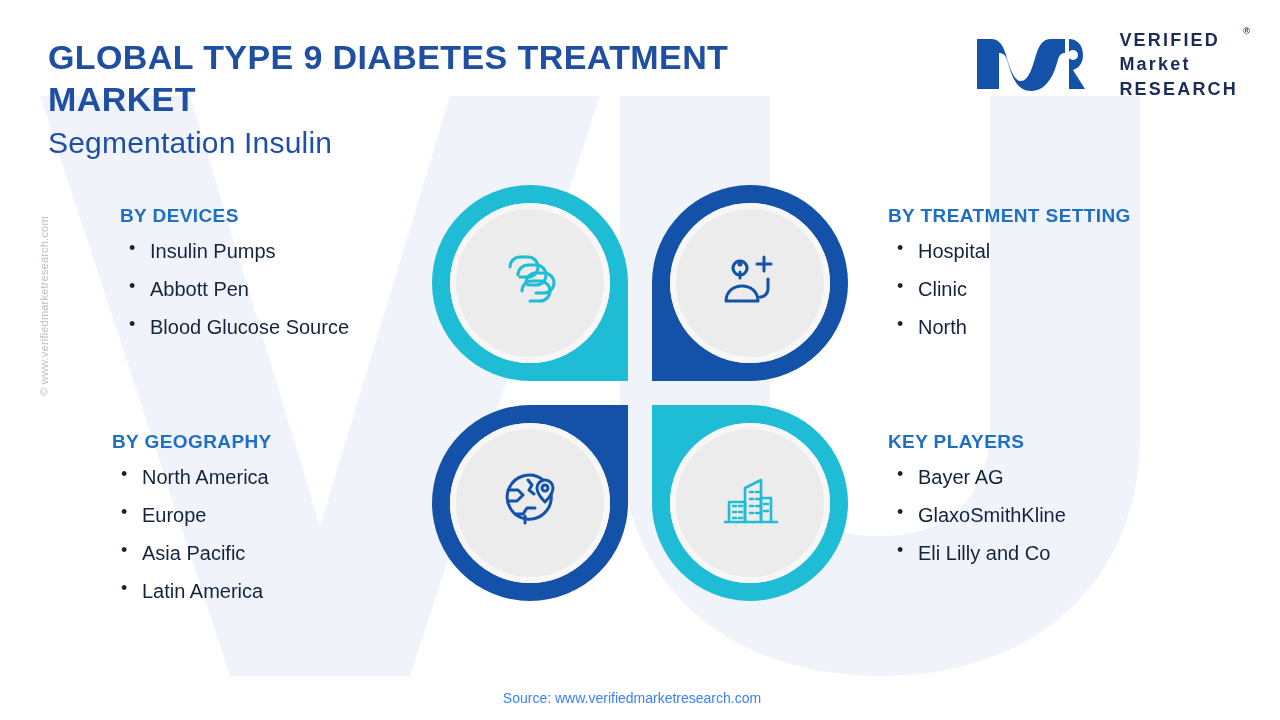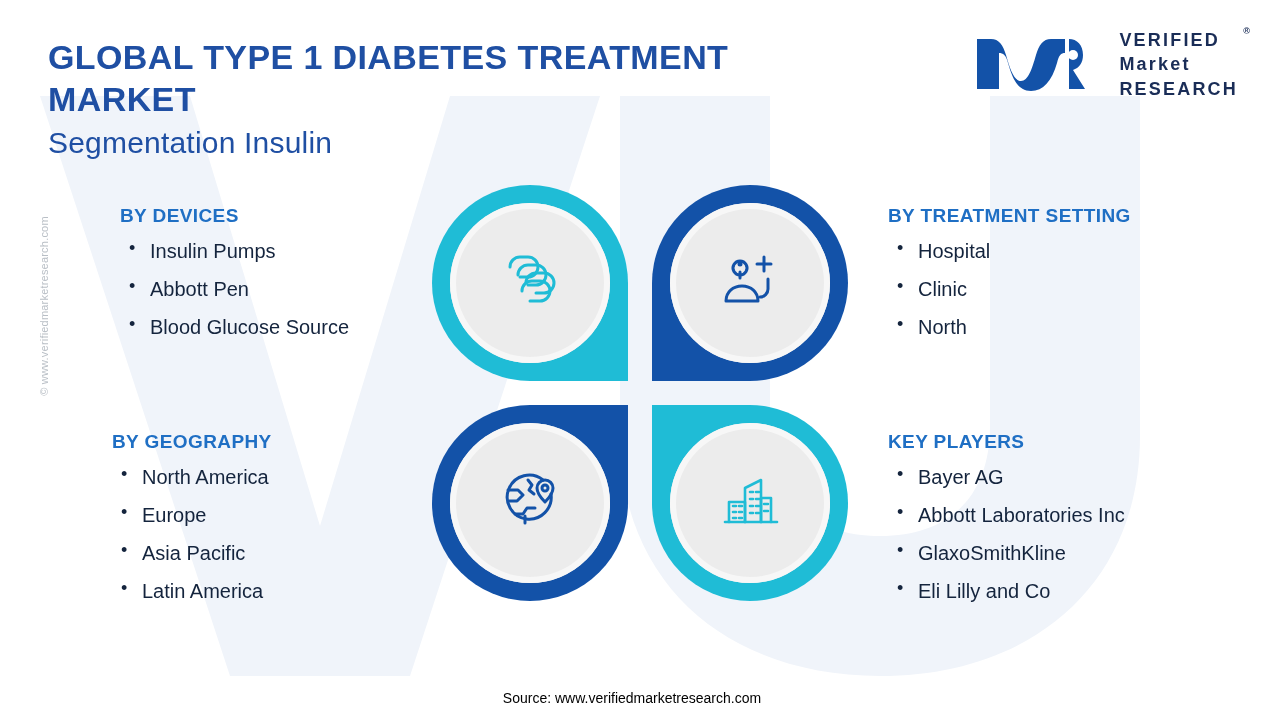--- a/index.html
+++ b/index.html
@@ -190,40 +190,40 @@
   }
 
   
   .source {
     position: absolute;
     left: 0;
     right: 16px;
     bottom: 14px;
     text-align: center;
     font-size: 14px;
-    color: #000000;
+    color: #3b82f6;
     z-index: 4;
   }
 </style>
 </head>
 <body>
 
 <div class="bg-watermark">
   <svg width="1280" height="580" viewBox="0 0 1280 580" xmlns="http://www.w3.org/2000/svg">
     <g fill="#f0f4fa">
       <path d="M40 0 L190 0 L320 430 L450 0 L600 0 L410 580 L230 580 Z"></path>
       <path d="M620 0 L770 0 L770 330 C770 400 810 440 880 440 C950 440 990 400 990 330 L990 0 L1140 0 L1140 340 C1140 490 1030 580 880 580 C730 580 620 490 620 340 Z"></path>
     </g>
   </svg>
 </div>
 
 <div class="side-credit">© www.verifiedmarketresearch.com</div>
 
 <div class="title-block">
-  <h1 class="main-title">GLOBAL TYPE 1 DIABETES TREATMENT MARKET</h1>
+  <h1 class="main-title">GLOBAL TYPE 9 DIABETES TREATMENT MARKET</h1>
   <div class="sub-title">Segmentation Insulin</div>
 </div>
 
 <div class="logo">
   <span class="logo-mark">
     <svg width="120" height="62" viewBox="0 0 120 62" xmlns="http://www.w3.org/2000/svg">
       <path d="M4 6 C4 6 14 6 18 6 C26 6 30 12 33 22 C37 36 41 48 48 48 C55 48 59 36 63 22 C66 12 70 6 78 6 C82 6 92 6 92 6 L92 20 C88 20 86 22 84 30 C79 48 70 58 58 58 C46 58 40 48 35 30 C33 22 30 20 26 20 L26 56 L4 56 Z" fill="#1352a8"></path>
       <path d="M96 6 C104 6 110 12 110 22 C110 30 106 35 100 37 L112 56 L96 56 L96 6 Z" fill="#1352a8"></path>
       <circle cx="100" cy="22" r="5" fill="#ffffff"></circle>
     </svg>
@@ -260,21 +260,20 @@
     <li>Hospital</li>
     <li>Clinic</li>
     <li>North</li>
   </ul>
 </div>
 
 <div class="segment" id="seg-players">
   <div class="seg-head">KEY PLAYERS</div>
   <ul class="seg-list">
     <li>Bayer AG</li>
-    <li>Abbott Laboratories Inc</li>
     <li>GlaxoSmithKline</li>
     <li>Eli Lilly and Co</li>
   </ul>
 </div>
 
 <div class="petals">
 
   <div class="petal p-tl">
     <div class="disc">
       <span>

